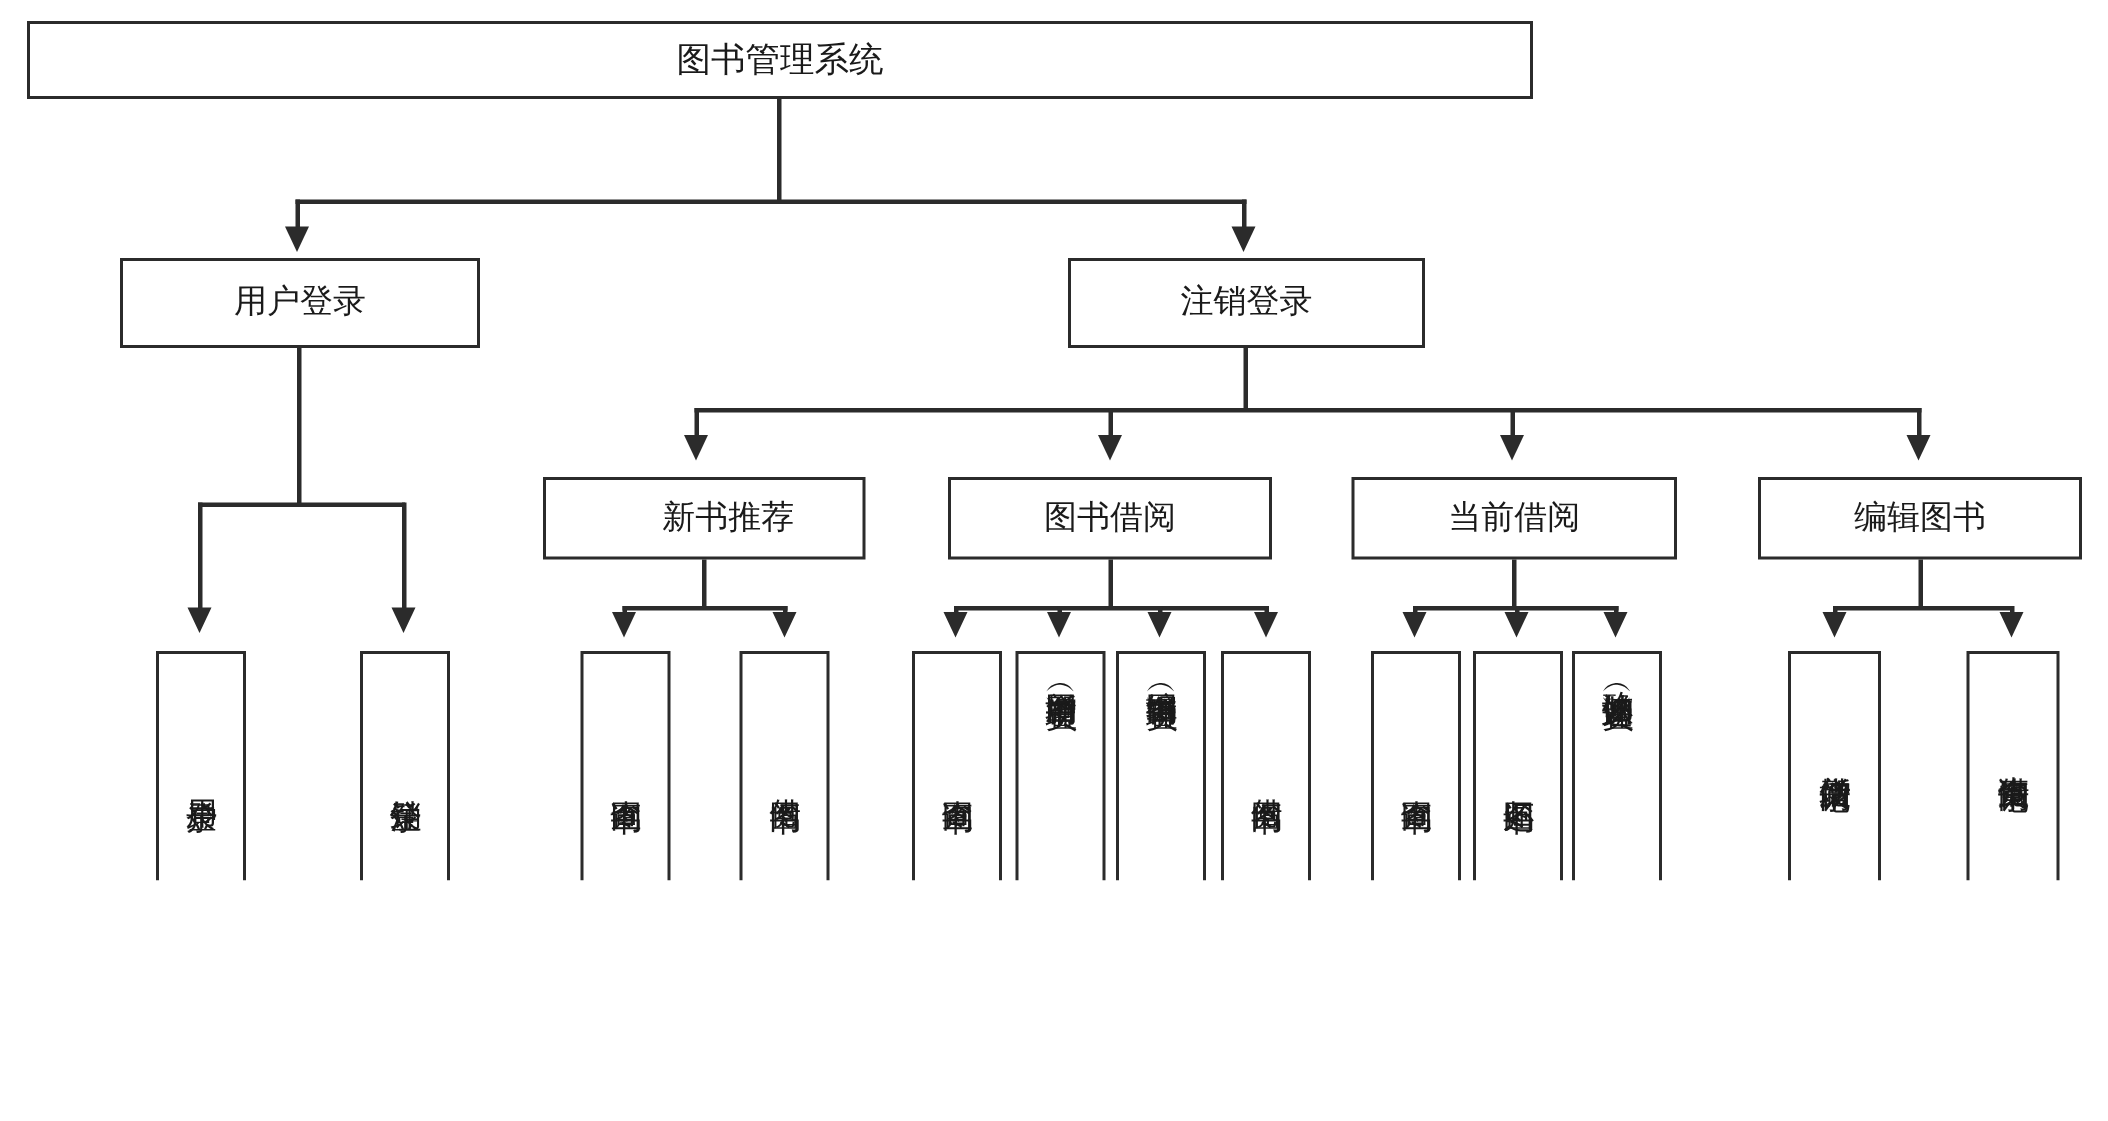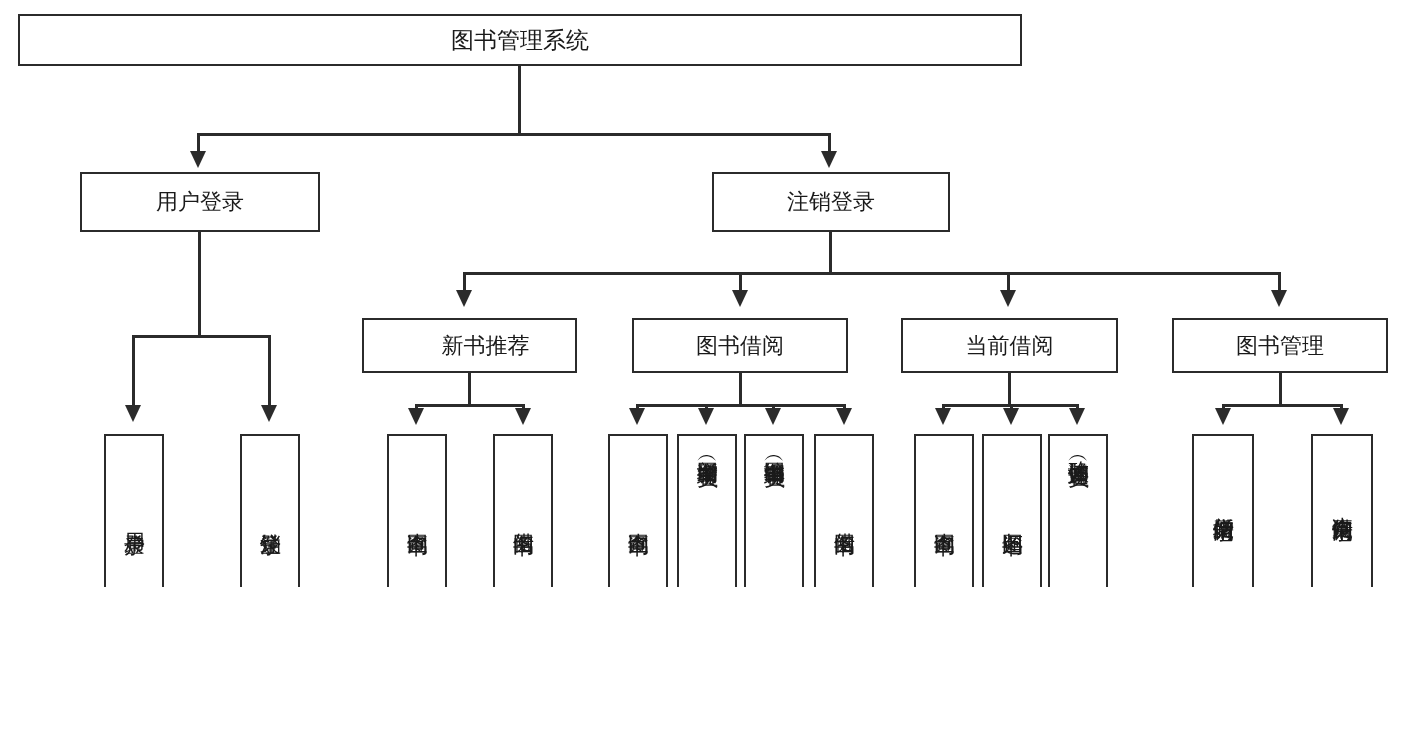--- a/index.html
+++ b/index.html
@@ -123,21 +123,21 @@
   <div class="node level3" style="left:362px; top:318px; width:215px; height:55px;padding-left:32px;">
     <span class="label">新书推荐</span>
   </div>
   <div class="node level3" style="left:632px; top:318px; width:216px; height:55px;">
     <span class="label">图书借阅</span>
   </div>
   <div class="node level3" style="left:901px; top:318px; width:217px; height:55px;">
     <span class="label">当前借阅</span>
   </div>
   <div class="node level3" style="left:1172px; top:318px; width:216px; height:55px;">
-    <span class="label">图书管理</span>
+    <span class="label">编辑图书</span>
   </div>
 
   <div class="vline" style="left:468px; top:373px; width:3px; height:33px;"></div>
   <div class="hline" style="left:415px; top:404px; width:110px; height:3px;"></div>
   <div class="vline" style="left:415px; top:404px; width:3px; height:6px;"></div>
   <div class="arrow" style="left:408px; top:408px;"></div>
   <div class="vline" style="left:522px; top:404px; width:3px; height:6px;"></div>
   <div class="arrow" style="left:515px; top:408px;"></div>
 
   <div class="vline" style="left:739px; top:373px; width:3px; height:33px;"></div>

